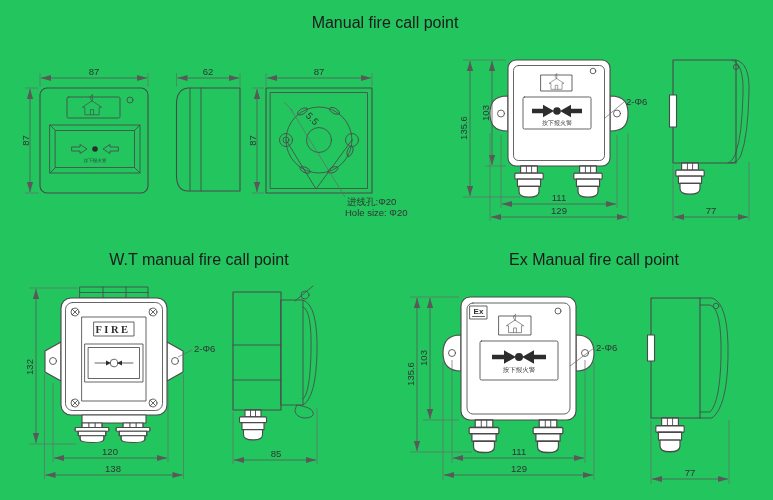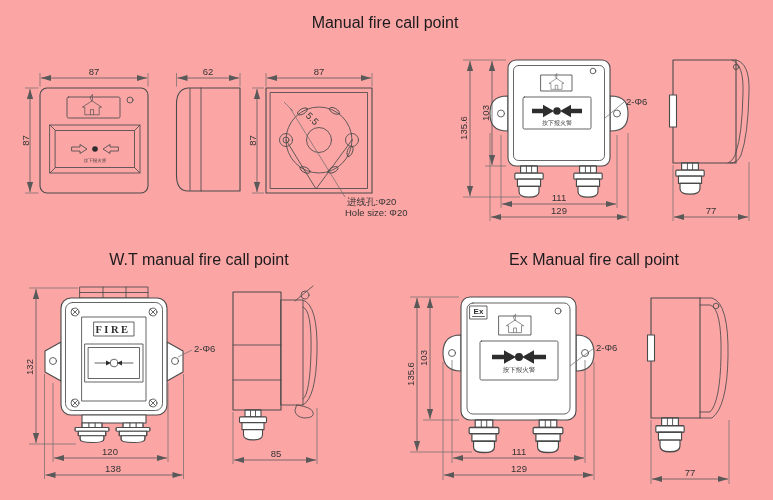--- a/index.html
+++ b/index.html
@@ -1,16 +1,16 @@
 <!DOCTYPE html>
 <html><head>
 <meta charset="utf-8">
 <style>
   html,body{margin:0;padding:0;background:#fff;}
-  .canvas{position:relative;width:773px;height:500px;background:#fca5a5;overflow:hidden;
+  .canvas{position:relative;width:773px;height:500px;background:#22c55e;overflow:hidden;
           font-family:"Liberation Sans",sans-serif;}
   svg{position:absolute;left:0;top:0;}
   .ln  {fill:none;stroke:#4a4a4a;stroke-width:1.1;stroke-linejoin:round;stroke-linecap:round;}
   .lnt {fill:none;stroke:#4a4a4a;stroke-width:0.85;stroke-linejoin:round;stroke-linecap:round;}
   .wln {fill:#ffffff;stroke:#4a4a4a;stroke-width:1.1;stroke-linejoin:round;}
   .blk {fill:#2d2d2d;stroke:none;}
   .dim {fill:none;stroke:#595959;stroke-width:0.8;marker-start:url(#arw);marker-end:url(#arw);}
   .ext {fill:none;stroke:#6a6a6a;stroke-width:0.7;}
   .dtx {font-family:"Liberation Sans",sans-serif;font-size:9.5px;fill:#333333;text-anchor:middle;}
   .dtxs{font-family:"Liberation Sans",sans-serif;font-size:9.5px;fill:#333333;text-anchor:start;}

